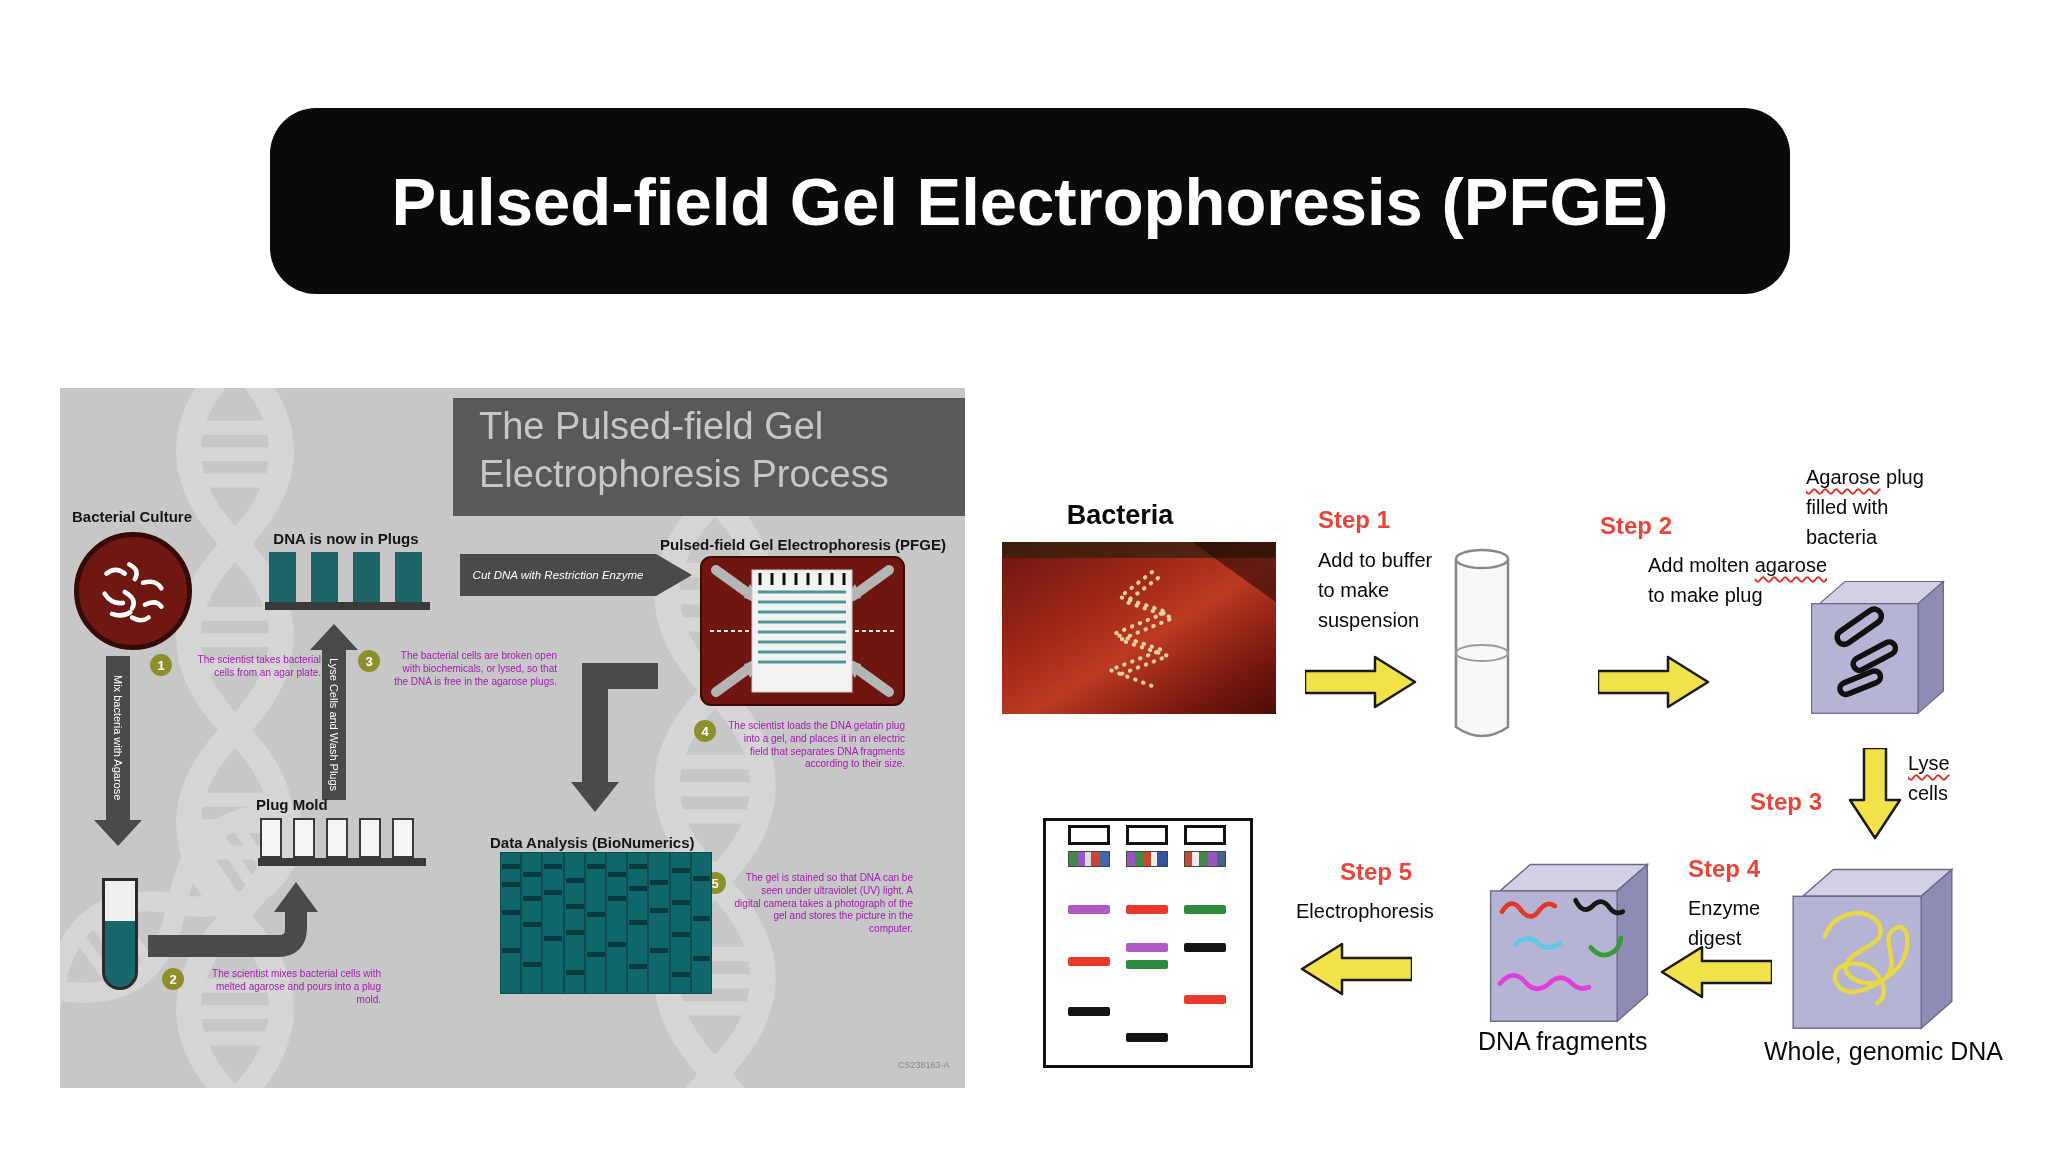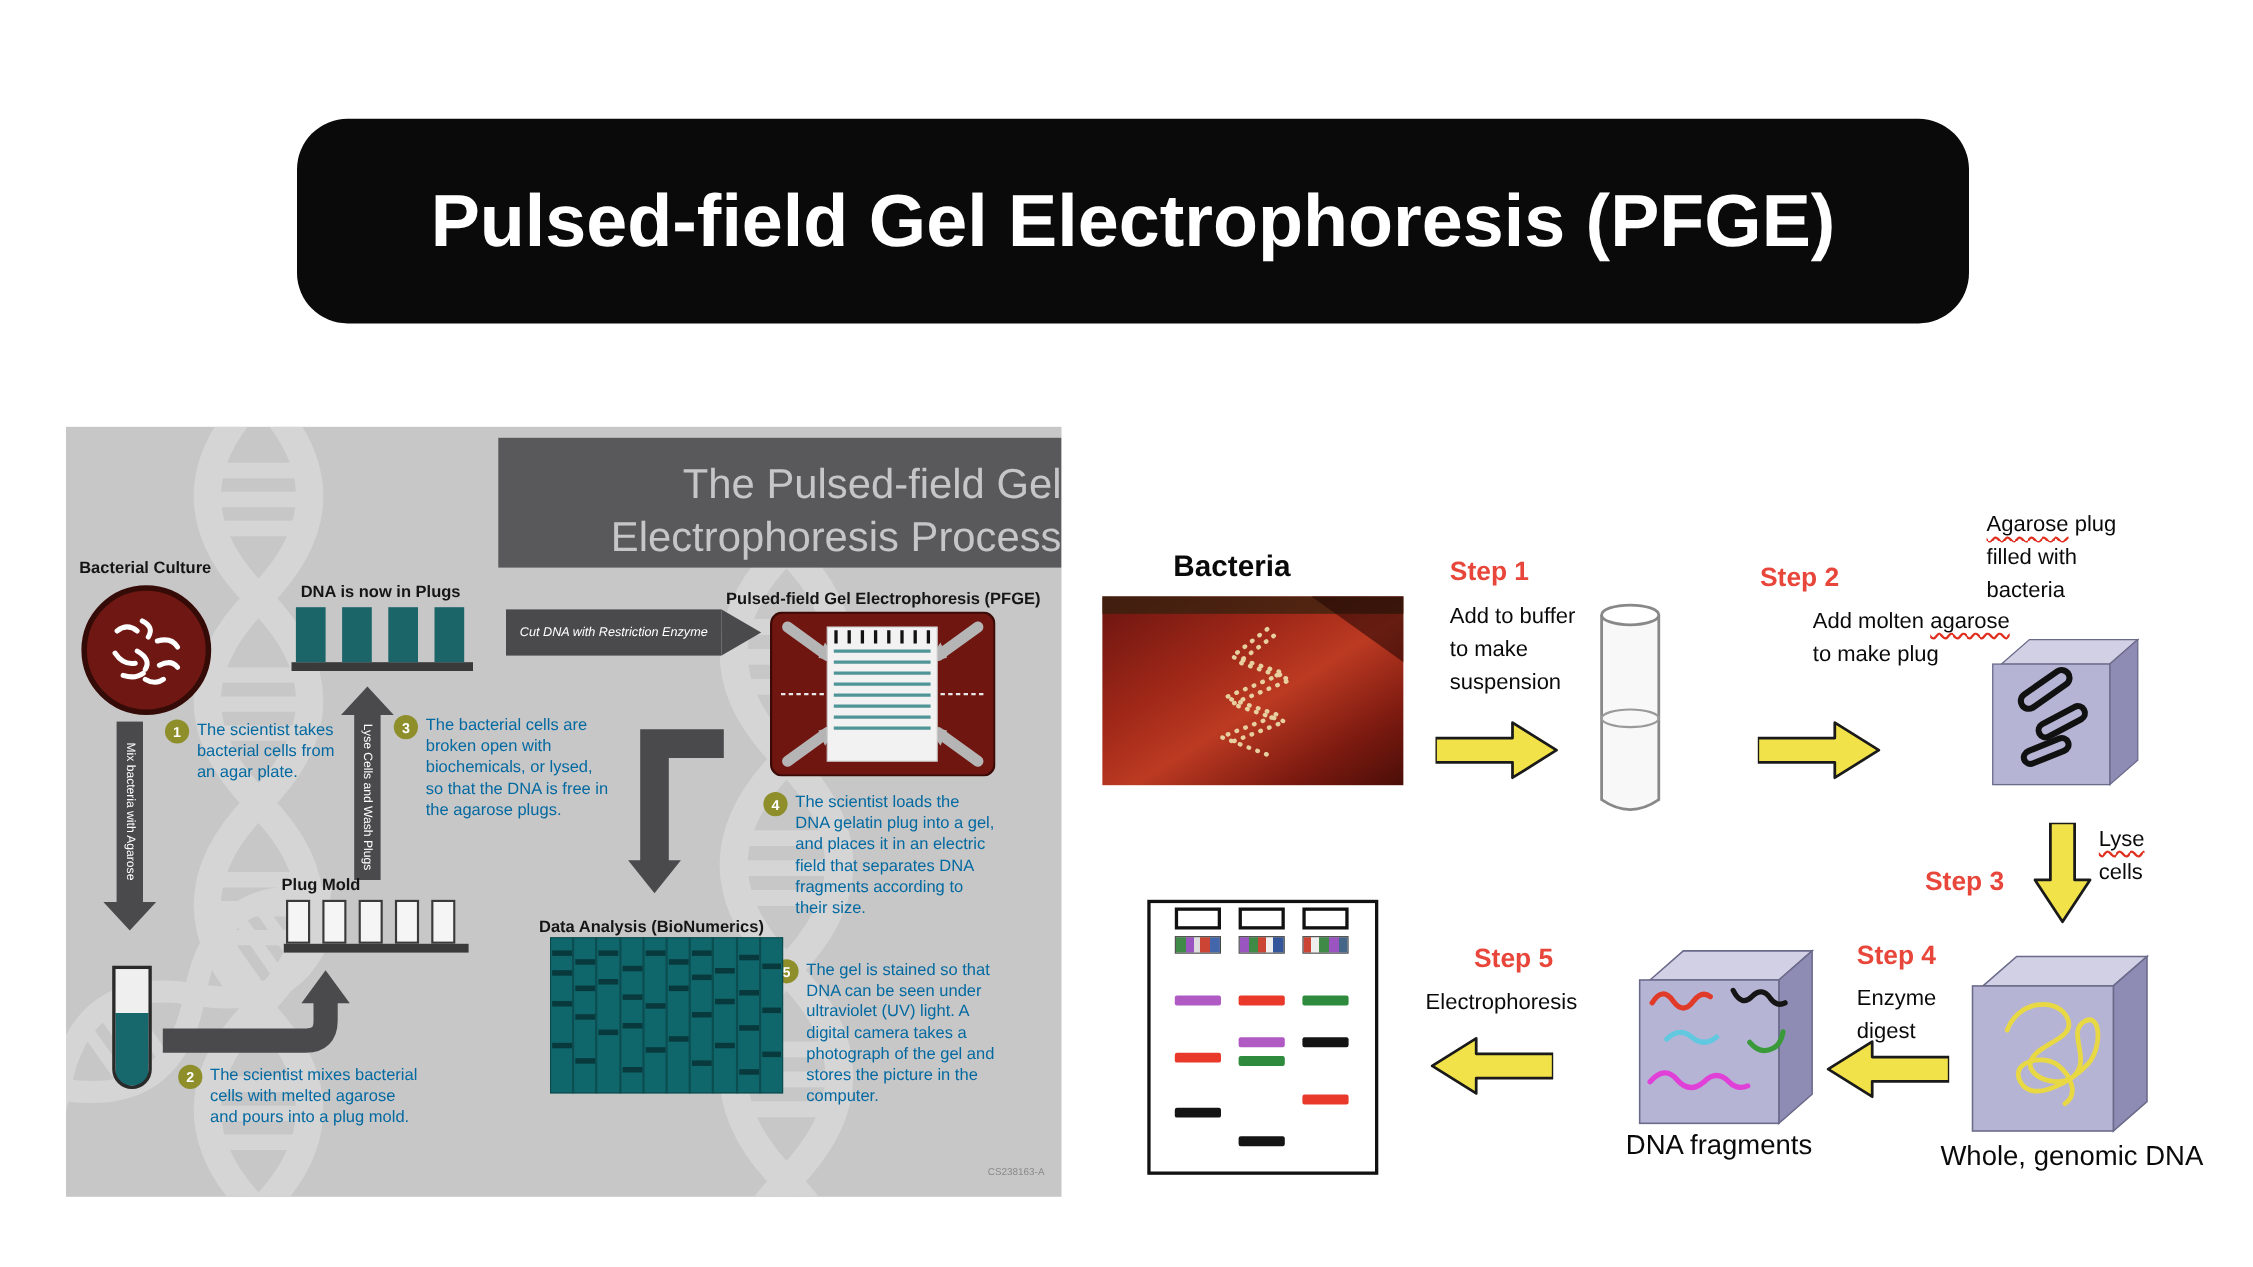--- a/index.html
+++ b/index.html
@@ -9,26 +9,26 @@
 
   
   .title-banner{position:absolute;left:270px;top:108px;width:1520px;height:186px;
     background:var(--banner-bg,#0a0a0a);border-radius:46px;display:flex;align-items:center;justify-content:center;}
   .title-banner h1{margin:0;color:#fff;font-size:67px;font-weight:bold;white-space:nowrap;letter-spacing:0px;}
 
   
   .panel{position:absolute;left:60px;top:388px;width:905px;height:700px;background:var(--infographic-gray,#c7c7c7);overflow:hidden;}
   .helix-bg{position:absolute;left:0;top:0;pointer-events:none;}
   .info-title{position:absolute;left:393px;top:10px;width:512px;height:118px;background:#59595b;
-    color:#c6c6c8;font-size:38px;line-height:1.25;padding:20px 0 0 26px;box-sizing:border-box;text-align:right;}
+    color:#c6c6c8;font-size:38px;line-height:1.25;padding:5px 0 0 26px;box-sizing:border-box;}
   .lbl-bold{position:absolute;font-size:15px;font-weight:bold;color:#151515;}
   .step{position:absolute;display:flex;gap:7px;align-items:flex-start;}
   .step-num{flex:0 0 auto;width:22px;height:22px;border-radius:50%;background:var(--step-circle-olive,#8e8e2b);
     color:#fff;font-size:13px;font-weight:bold;display:flex;align-items:center;justify-content:center;}
-  .step-text{font-size:15px;line-height:1.28;color:#0369a1;}
+  .step-text{font-size:10px;line-height:1.28;color:#a21caf;text-align:right;}
   .shaft{position:absolute;background:var(--arrow-gray,#4a4a4c);display:flex;align-items:center;justify-content:center;}
   .v-label{writing-mode:vertical-rl;color:#fff;font-size:11px;white-space:nowrap;}
   .head-down{position:absolute;width:0;height:0;border-left:24px solid transparent;border-right:24px solid transparent;
     border-top:26px solid var(--arrow-gray,#4a4a4c);}
   .head-up{position:absolute;width:0;height:0;border-left:24px solid transparent;border-right:24px solid transparent;
     border-bottom:26px solid var(--arrow-gray,#4a4a4c);}
   .petri{position:absolute;left:14px;top:144px;width:118px;height:118px;border-radius:50%;
     background:#6f1712;border:5px solid #350b07;box-sizing:border-box;}
   .test-tube{position:absolute;left:42px;top:490px;width:36px;height:112px;border:3px solid #2a2a2a;
     border-radius:0 0 18px 18px;box-sizing:border-box;

